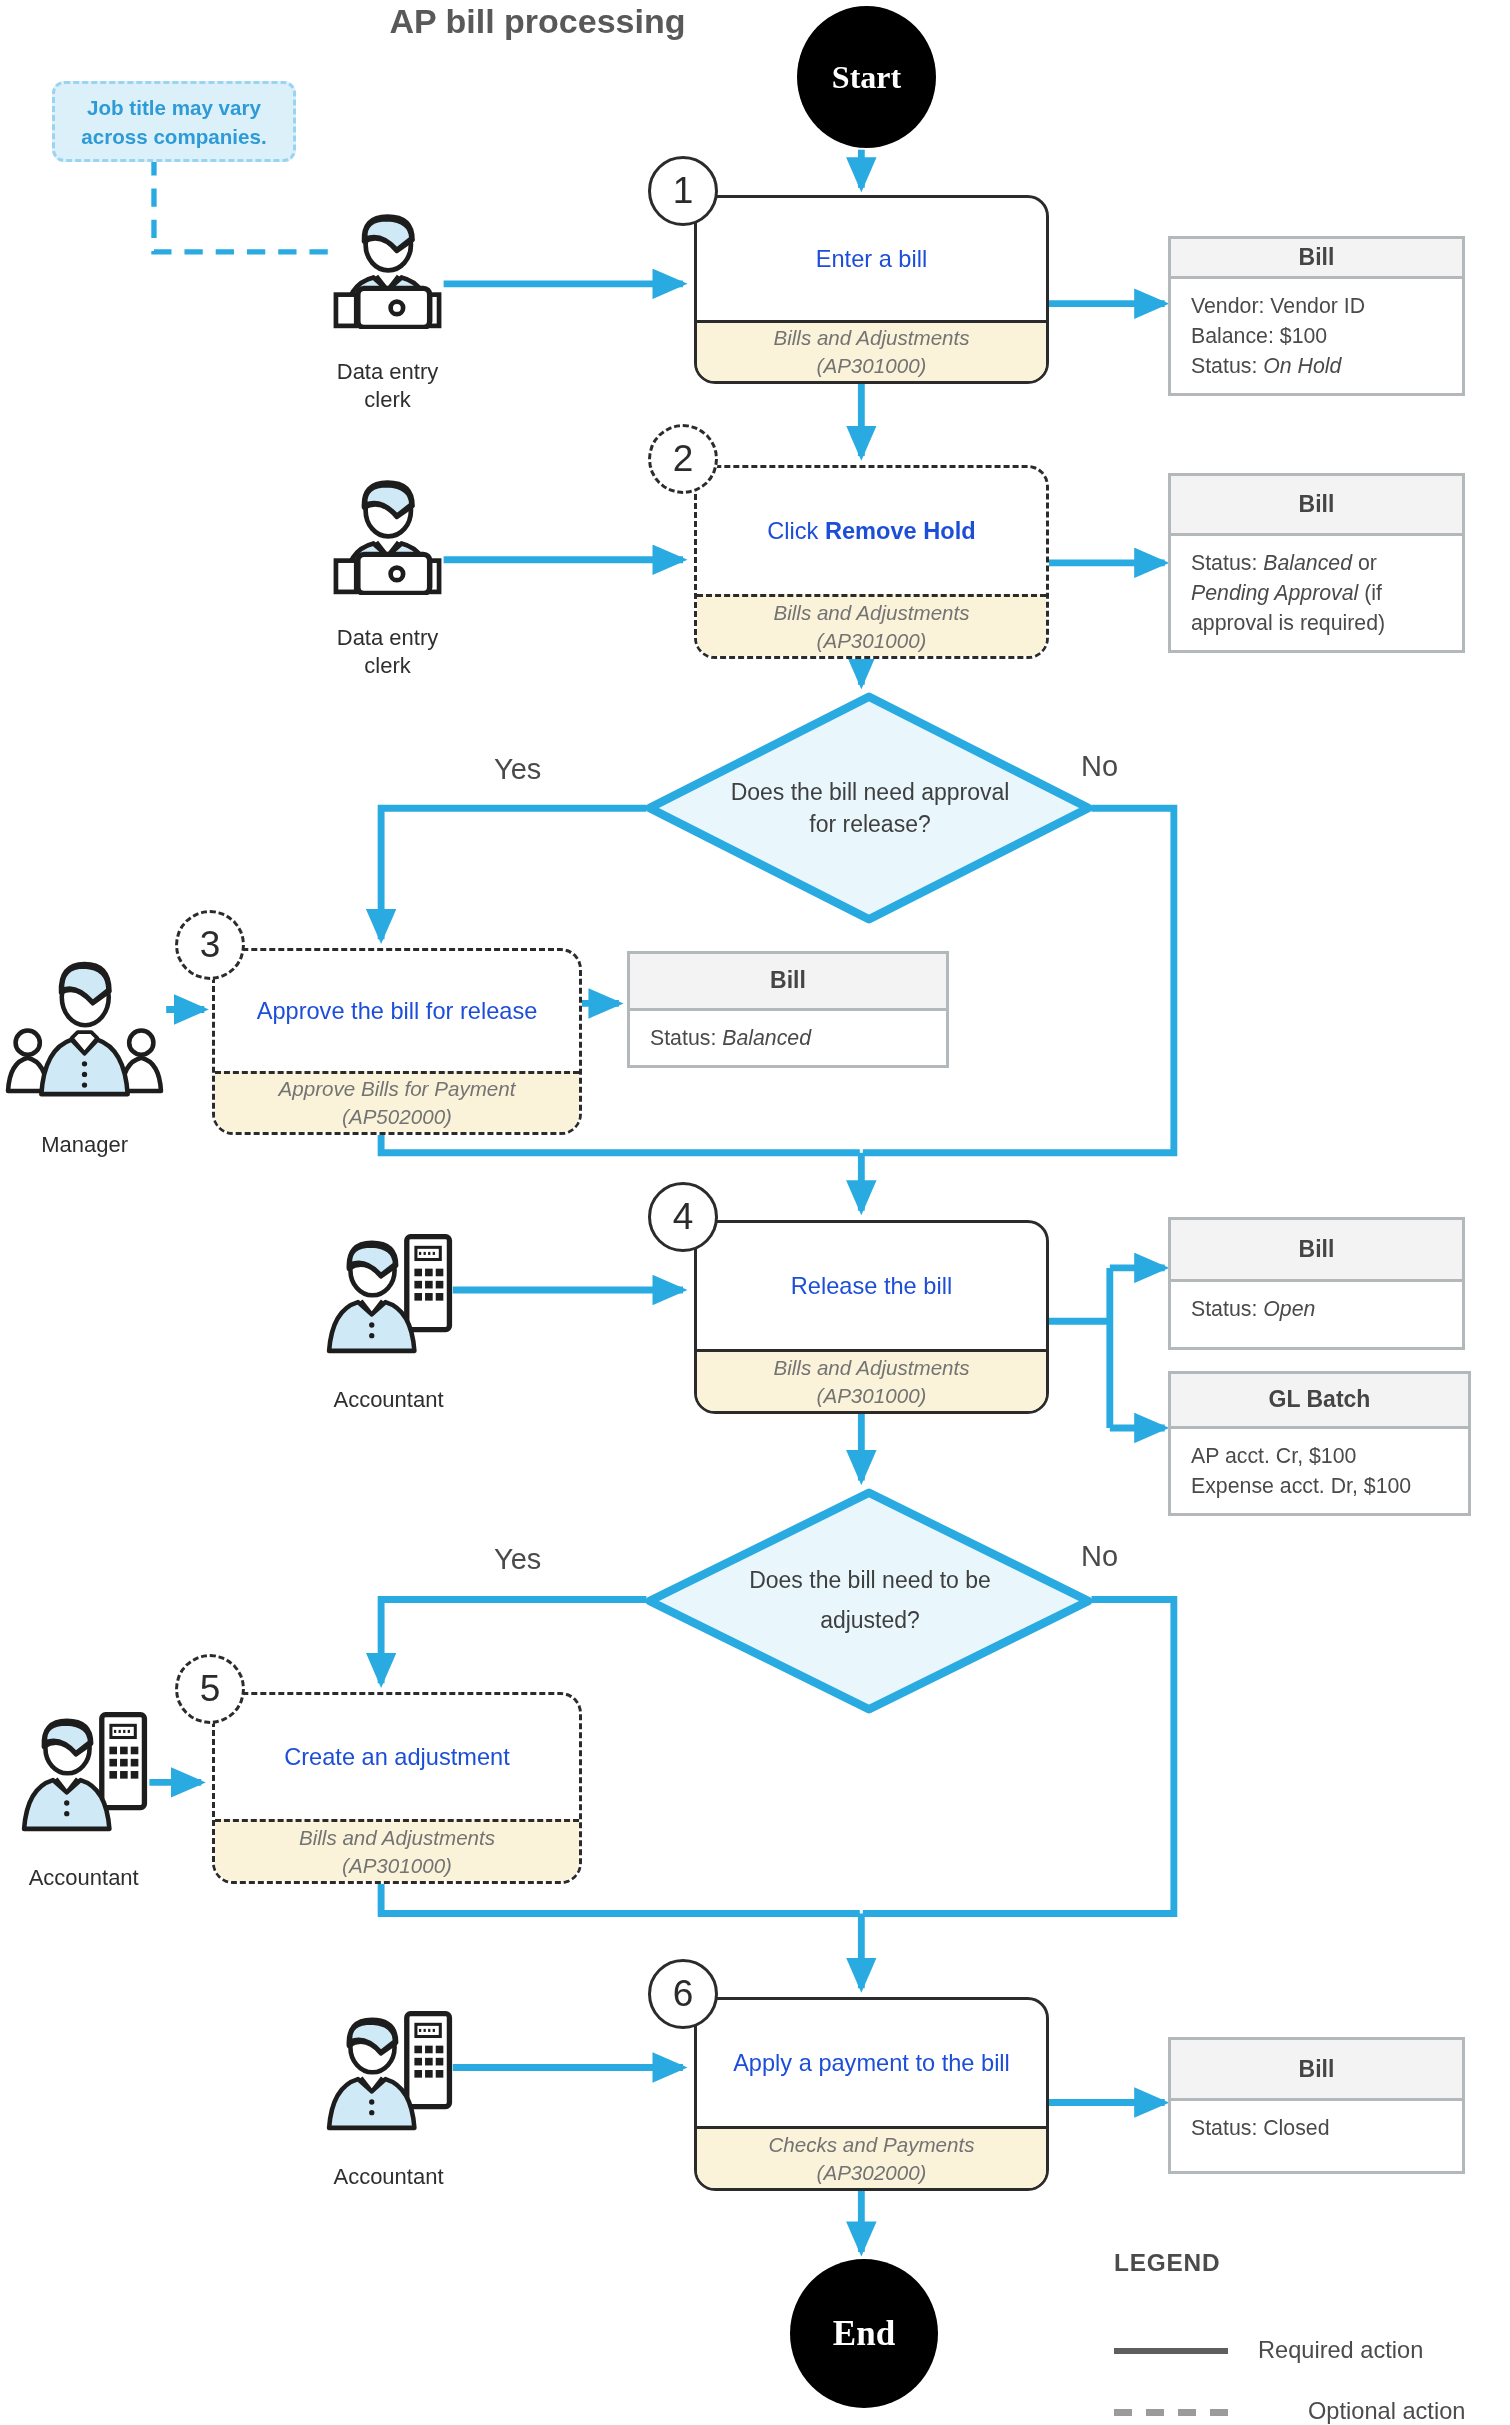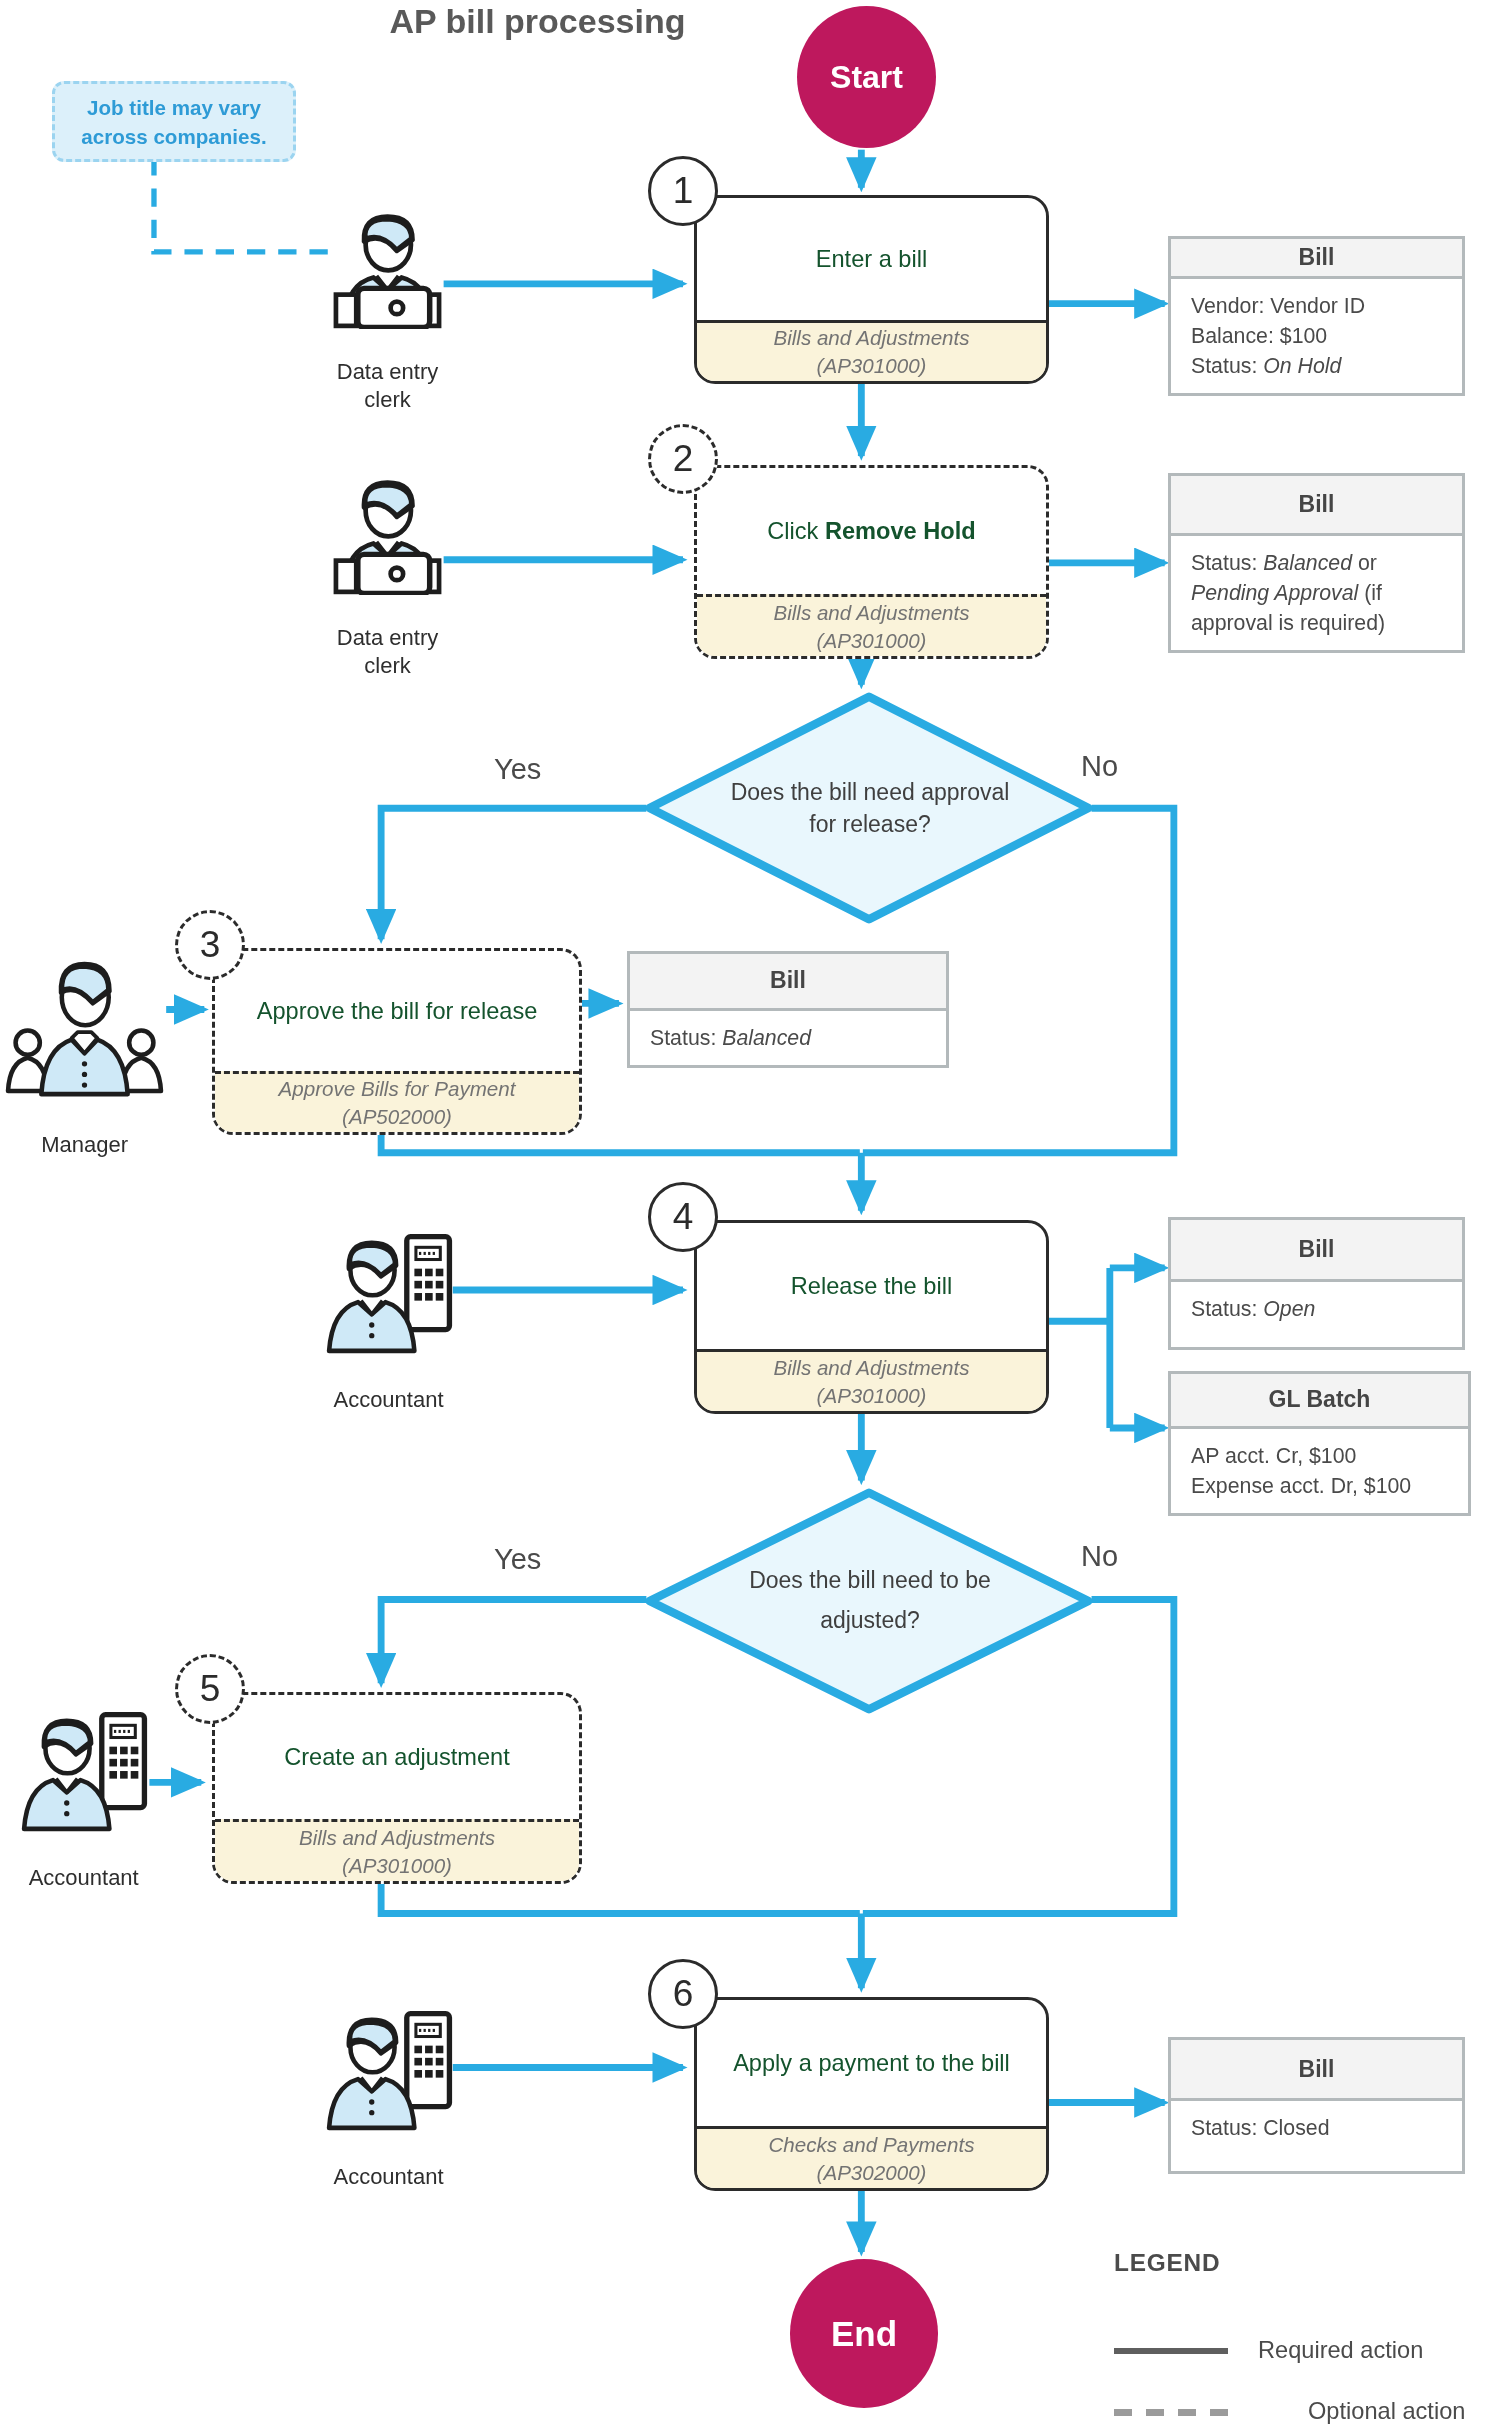--- a/index.html
+++ b/index.html
@@ -4,29 +4,29 @@
 <style>
   html,body{margin:0;padding:0;background:#ffffff;}
   #canvas{position:relative;width:1510px;height:2426px;background:#ffffff;overflow:hidden;
           font-family:"Liberation Sans", sans-serif;color:#333;}
   .abs{position:absolute;}
   
   #wires{position:absolute;left:0;top:0;z-index:0;}
   
   .diagram-title{font-size:34px;font-weight:bold;color:#595959;text-align:center;}
   
-  .term{background:#be185d;border-radius:50%;display:flex;align-items:center;justify-content:center;
-        color:#ffffff;font-weight:bold;font-size:32px;z-index:1;}
+  .term{background:#000000;border-radius:50%;display:flex;align-items:center;justify-content:center;
+        color:#ffffff;font-weight:bold;font-size:32px;z-index:1;font-family:Liberation Serif, serif;}
   
   .note{background:#dcf0fa;border:3px dashed #9bd4f0;border-radius:12.2px;display:flex;flex-direction:column;
         align-items:center;justify-content:center;color:#2e9bd6;font-weight:bold;font-size:20.6px;line-height:29px;z-index:1;}
   
   .box{background:#ffffff;border:3.8px solid #2b2b2b;border-radius:21.3px;display:flex;flex-direction:column;z-index:1;}
   .box.dashed{border-style:dashed;}
-  .box-main{flex:1;display:flex;align-items:center;justify-content:center;font-size:23.6px;color:#14532d;text-align:center;}
+  .box-main{flex:1;display:flex;align-items:center;justify-content:center;font-size:23.6px;color:#1d4ed8;text-align:center;}
   .box-footer{background:#faf3da;border-top:3.8px solid #2b2b2b;border-radius:0 0 17.5px 17.5px;
               display:flex;flex-direction:column;align-items:center;justify-content:center;
               font-style:italic;font-size:20.6px;line-height:28px;color:#737373;}
   .box.dashed .box-footer{border-top-style:dashed;}
   
   .numcircle{background:#ffffff;border:3.8px solid #2b2b2b;border-radius:50%;width:70px;height:70px;
              display:flex;align-items:center;justify-content:center;font-size:37px;color:#2b2b2b;z-index:2;box-sizing:border-box;}
   .numcircle.dashed{border-style:dashed;}
   
   .card{background:#ffffff;border:3.8px solid #b3b9bb;display:flex;flex-direction:column;z-index:1;box-sizing:border-box;}

